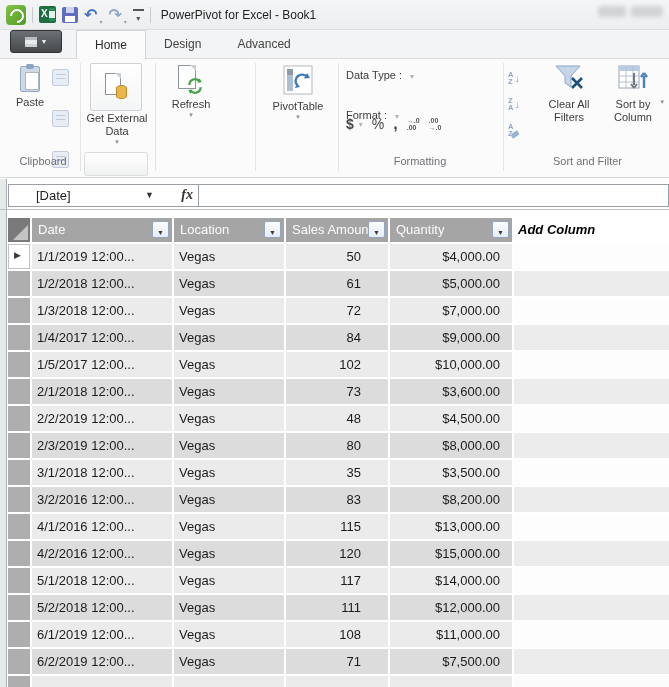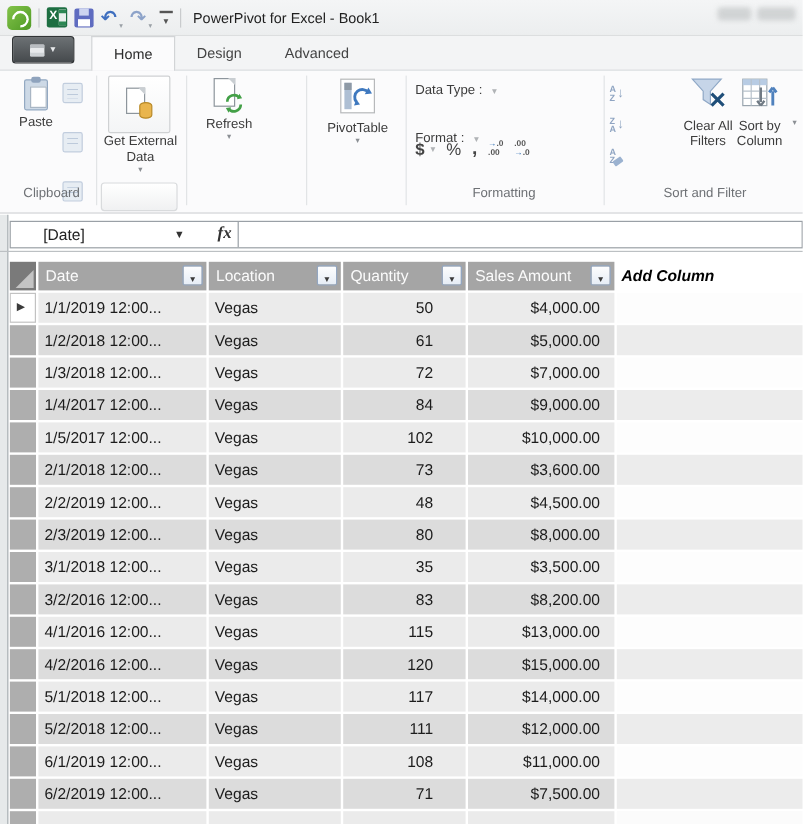--- a/index.html
+++ b/index.html
@@ -266,21 +266,21 @@
   </div>
   <div class="az-ico" style="top:34px;">
     <span class="letters">Z<br>A</span>
       <span class="arrow"></span>
   </div>
   <div class="az-ico" style="top:60px;">
     <span class="letters">A<br>Z</span>
       <span class="eraser"></span>
   </div>
 
-  <div class="bigbtn" style="left:558px; width:64px;">
+  <div class="bigbtn" style="left:537px; width:64px;">
     <svg width="32" height="30" viewBox="0 0 32 30" style="margin-top:2px;">
       <polygon points="3,3 27,3 18,13 18,24 12,20 12,13" fill="#c6d5e8" stroke="#8fa8c6"></polygon>
       <path d="M19 15 L29 25 M29 15 L19 25" stroke="#1f4e79" stroke-width="2.6"></path>
     </svg>
     <div class="lbl">Clear All</div>
     <div class="lbl" style="margin-top:0;">Filters</div>
   </div>
 
   <div class="bigbtn" style="left:600px; width:66px;">
     <svg width="32" height="30" viewBox="0 0 32 30" style="margin-top:2px;">
@@ -315,25 +315,25 @@
   <div id="corner-cell"></div>
   <div class="hcell">
     <span>Date</span>
     <span class="filter-btn"></span>
   </div>
   <div class="hcell">
     <span>Location</span>
     <span class="filter-btn"></span>
   </div>
   <div class="hcell">
+    <span>Sales Amount</span>
+    <span class="filter-btn"></span>
+  </div>
+  <div class="hcell">
     <span>Quantity</span>
-    <span class="filter-btn"></span>
-  </div>
-  <div class="hcell">
-    <span>Sales Amount</span>
     <span class="filter-btn"></span>
   </div>
   <div class="add-hcell">Add Column</div>
 
     <div class="sel r0 r-first"></div>
     <div class="cell txt r0 r-first">1/1/2019 12:00...</div>
     <div class="cell txt r0 r-first">Vegas</div>
     <div class="cell qty r0 r-first">50</div>
     <div class="cell amt r0 r-first">$4,000.00</div>
     <div class="cell addcell r0 r-first"></div>

